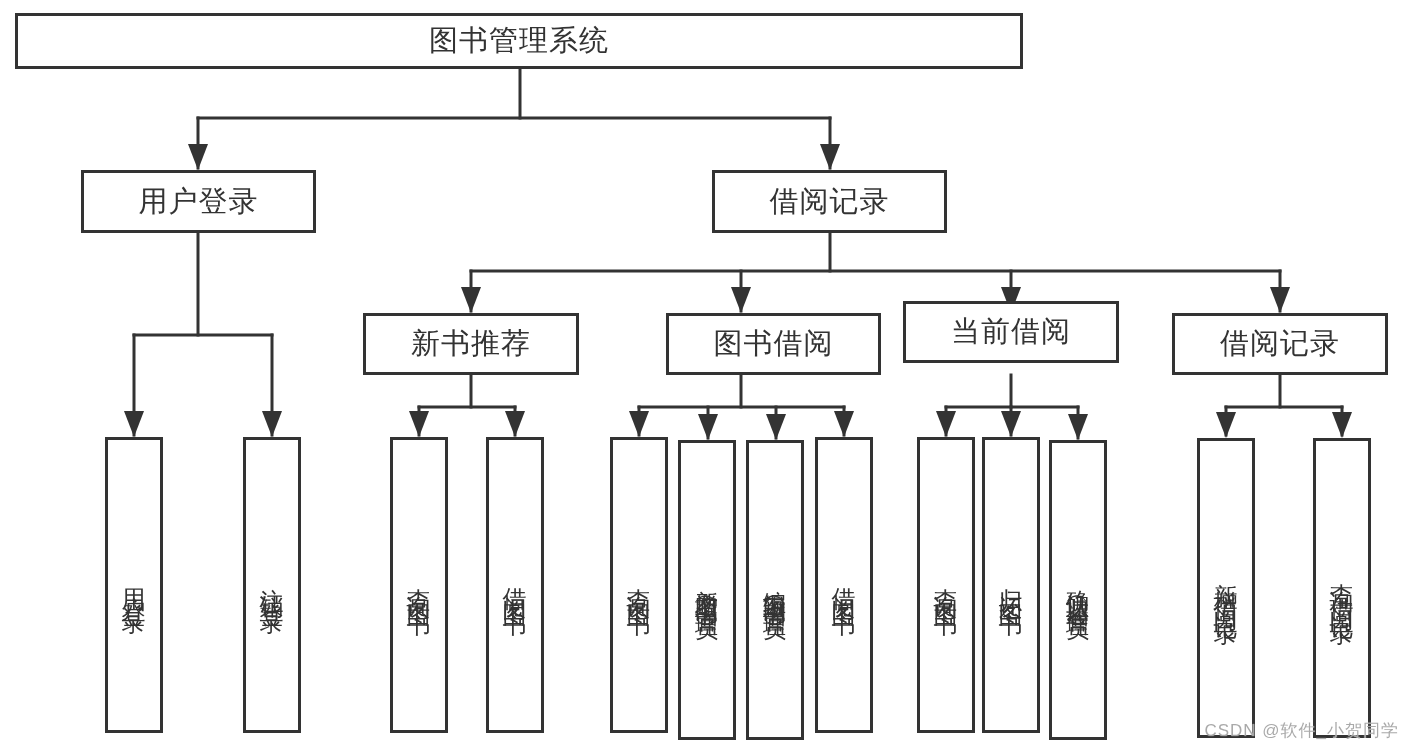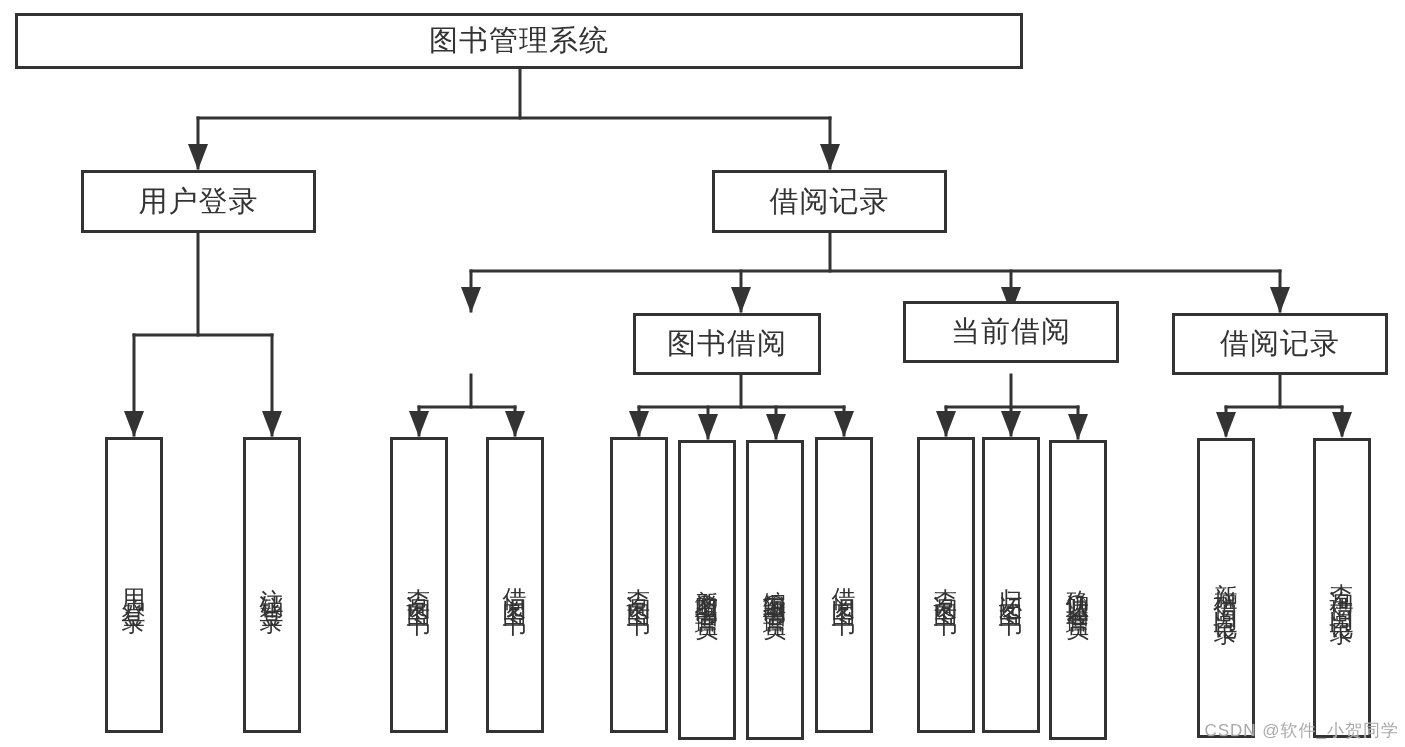--- a/index.html
+++ b/index.html
@@ -117,21 +117,24 @@
     <span>图书管理系统</span>
   </div>
 
   <div class="node hnode" style="left:81px;top:170px;width:235px;height:63px;">
     <span>用户登录</span>
   </div>
   <div class="node hnode" style="left:712px;top:170px;width:235px;height:63px;">
     <span>借阅记录</span>
   </div>
 
-  <div class="node hnode" style="left:633px;top:313px;width:188px;height:62px;">
+  <div class="node hnode" style="left:363px;top:313px;width:216px;height:62px;">
+    <span>新书推荐</span>
+  </div>
+  <div class="node hnode" style="left:666px;top:313px;width:215px;height:62px;">
     <span>图书借阅</span>
   </div>
   <div class="node hnode" style="left:903px;top:301px;width:216px;height:62px;">
     <span>当前借阅</span>
   </div>
   <div class="node hnode" style="left:1172px;top:313px;width:216px;height:62px;">
     <span>借阅记录</span>
   </div>
 
   <div class="node leaf" style="left:105px;top:437px;height:296px;">

